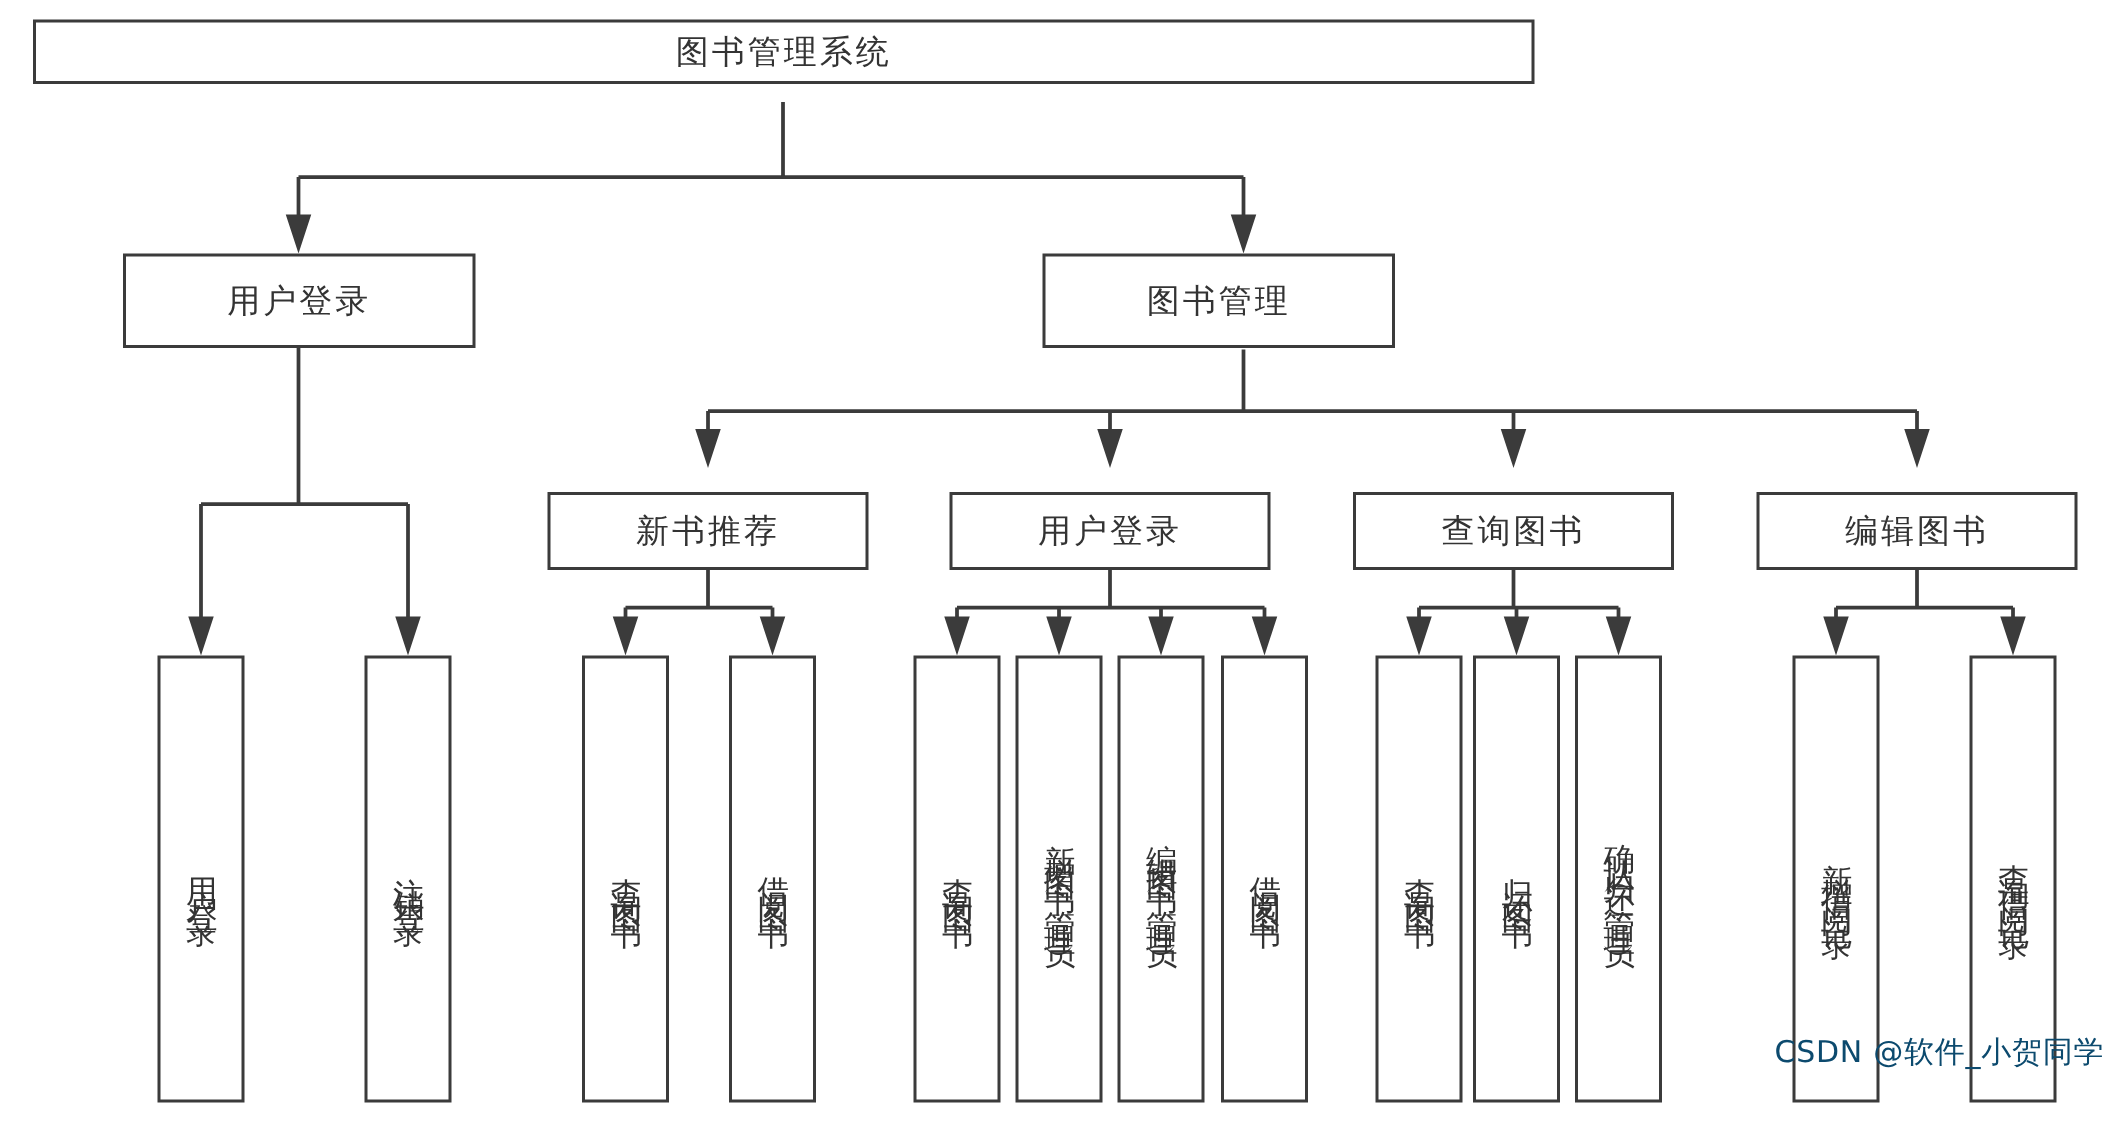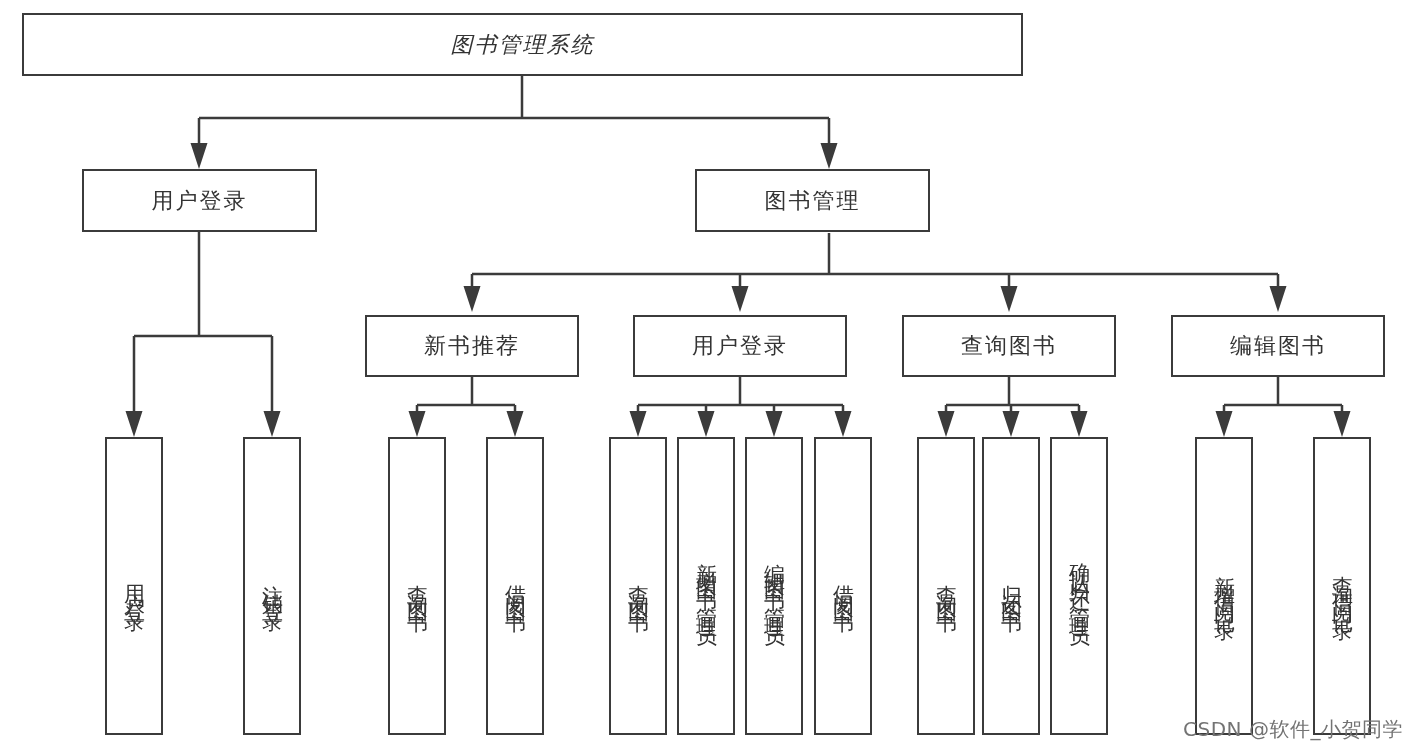--- a/index.html
+++ b/index.html
@@ -23,36 +23,36 @@
     display: flex;
     align-items: center;
     justify-content: center;
     color: #333333;
   }
   .h-box {
     font-size: 22px;
     letter-spacing: 2px;
     white-space: nowrap;
   }
-  .root-box  { left: 22px;  top: 13px;  width: 1001px; height: 63px; font-style: italic; }
+  .root-box  { left: 22px;  top: 13px;  width: 1001px; height: 43px; }
   .lvl2      { top: 169px;  width: 235px; height: 63px; }
-  .lvl3      { top: 315px;  width: 214px; height: 62px; }
+  .lvl3      { top: 328px;  width: 214px; height: 52px; }
   .leaf {
     top: 437px;
     width: 58px; height: 298px;
     writing-mode: vertical-rl;
     font-size: 21px;
     letter-spacing: 9px;
     line-height: 1;
   }
   .watermark {
     position: absolute;
-    left: 1183px; top: 716px;
+    left: 1183px; top: 688px;
     font-size: 20px;
-    color: #737373;
+    color: #0c4a6e;
     letter-spacing: 0.5px;
     white-space: nowrap;
   }
 </style>
 </head>
 <body>
 
 <svg id="connectors" viewBox="0 0 1405 747" xmlns="http://www.w3.org/2000/svg">
   <path fill="none" stroke="#3b3b3b" stroke-width="2.5" d="M522 68 V118 M199 118 H829 M199 118 V147 M829 118 V147
            M199 232 V336 M134 336 H272 M134 336 V414 M272 336 V414

